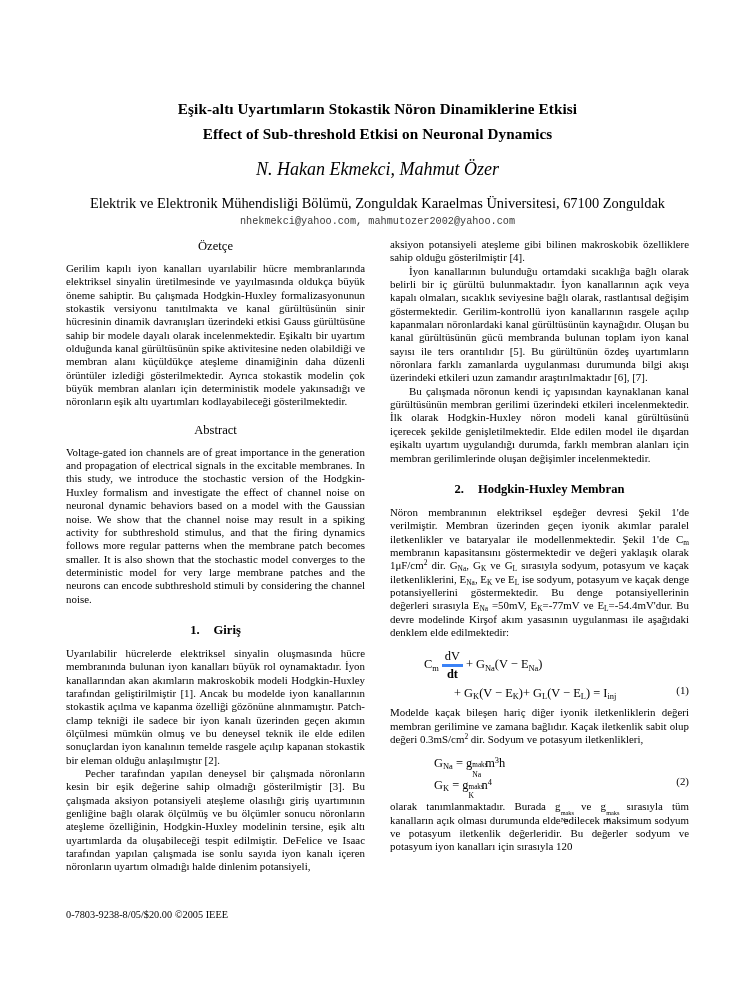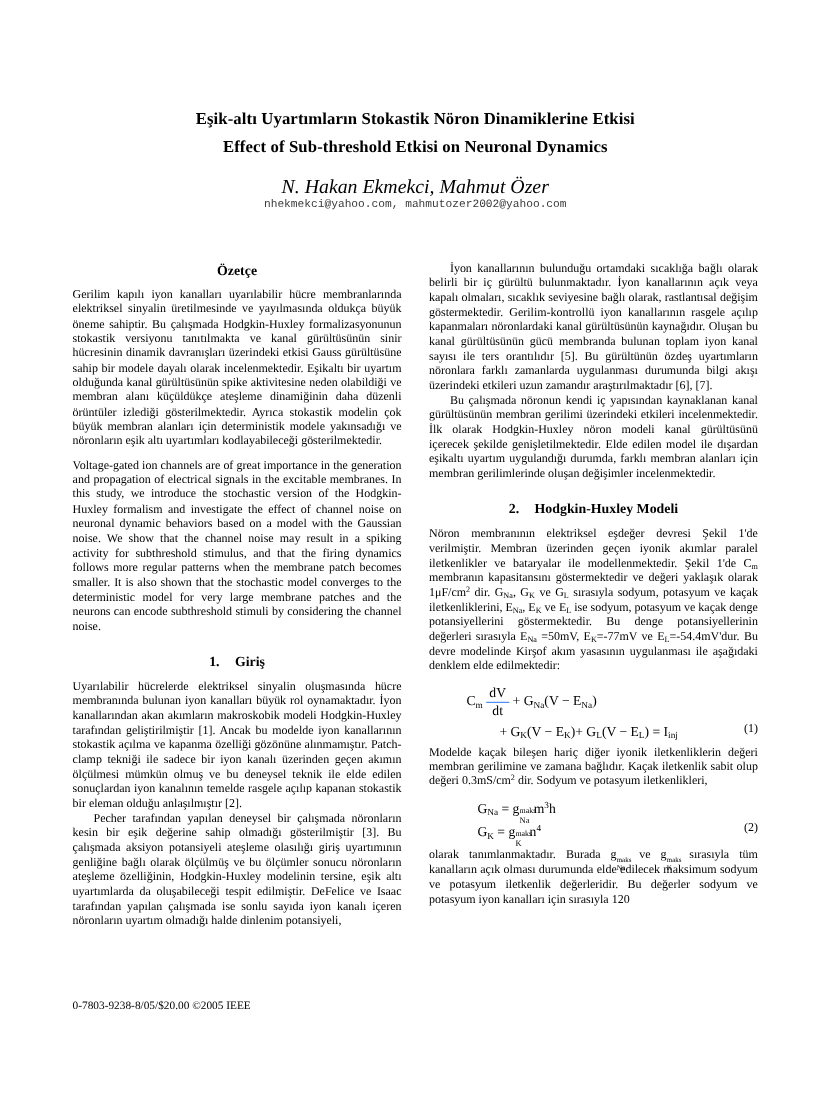--- a/index.html
+++ b/index.html
@@ -70,21 +70,21 @@
   .col {
     position: absolute;
     top: 0;
     width: 299px;
   }
   .col-left  { left: 0; }
   .col-right { left: 324px; }
 
   .sec-head {
     text-align: center;
-    font-weight: bold;
+    font-weight: normal;
     font-size: 12.6px;
     line-height: 16px;
   }
   .sec-head.abstract-head { margin-top: 13px; }
 
   .num-head {
     text-align: center;
     font-weight: bold;
     font-size: 12.6px;
     line-height: 16px;
@@ -129,21 +129,21 @@
   .eq-line.l2 { padding-left: 30px; margin-top: 6px; }
 
   .frac {
     display: inline-block;
     vertical-align: middle;
     text-align: center;
     margin: 0 3px;
     font-size: 12.4px;
   }
   .frac .nume { display: block; padding: 0 3px 1px 3px; }
-  .frac .deno { display: block; border-top: 1px solid #3b82f6; padding: 1px 3px 0 3px; }
+  .frac .deno { display: block; border-top: 3px solid #3b82f6; padding: 1px 3px 0 3px; font-weight: bold; }
 
   .gmax {
     display: inline-block;
     position: relative;
     vertical-align: baseline;
     text-align: left;
     width: 1.05em;
   }
   .gmax .sup-maks {
     position: absolute;
@@ -174,46 +174,49 @@
 </style>
 </head>
 <body>
 
 <div class="page">
 
   <div class="title-block">
     <div class="title-tr">Eşik-altı Uyartımların Stokastik Nöron Dinamiklerine Etkisi</div>
     <div class="title-en">Effect of Sub-threshold Etkisi on Neuronal Dynamics</div>
     <div class="authors">N. Hakan Ekmekci, Mahmut Özer</div>
+    <div class="affiliation">Elektrik ve Elektronik Mühendisliği Bölümü, Zonguldak Karaelmas Üniversitesi, 67100 Zonguldak</div>
     <div class="emails">nhekmekci@yahoo.com, mahmutozer2002@yahoo.com</div>
   </div>
 
   <div class="columns">
 
     <div class="col col-left">
 
       <div class="sec-head">Özetçe</div>
       <p class="body first">Gerilim kapılı iyon kanalları uyarılabilir hücre membranlarında elektriksel sinyalin üretilmesinde ve yayılmasında oldukça büyük öneme sahiptir. Bu çalışmada Hodgkin-Huxley formalizasyonunun stokastik versiyonu tanıtılmakta ve kanal gürültüsünün sinir hücresinin dinamik davranışları üzerindeki etkisi Gauss gürültüsüne sahip bir modele dayalı olarak incelenmektedir. Eşikaltı bir uyartım olduğunda kanal gürültüsünün spike aktivitesine neden olabildiği ve membran alanı küçüldükçe ateşleme dinamiğinin daha düzenli örüntüler izlediği gösterilmektedir. Ayrıca stokastik modelin çok büyük membran alanları için deterministik modele yakınsadığı ve nöronların eşik altı uyartımları kodlayabileceği gösterilmektedir.</p>
 
+      <div class="sec-head abstract-head">Abstract</div>
       <p class="body first">Voltage-gated ion channels are of great importance in the generation and propagation of electrical signals in the excitable membranes. In this study, we introduce the stochastic version of the Hodgkin-Huxley formalism  and investigate the effect of channel noise on neuronal dynamic behaviors based on a model with the Gaussian noise. We show that the channel noise may result in a spiking activity for subthreshold stimulus, and that the firing dynamics follows more regular patterns when the membrane patch becomes smaller. It is also shown that the stochastic model converges to the deterministic model for very large membrane patches and  the neurons can encode subthreshold stimuli by considering the channel noise.</p>
 
       <div class="num-head">
         <span class="num">1.</span><span>Giriş</span>
       </div>
       <p class="body">Uyarılabilir hücrelerde elektriksel sinyalin oluşmasında hücre membranında bulunan iyon kanalları büyük rol oynamaktadır. İyon kanallarından akan akımların makroskobik modeli Hodgkin-Huxley tarafından geliştirilmiştir [1]. Ancak bu modelde iyon kanallarının stokastik açılma ve kapanma özelliği gözönüne alınmamıştır. Patch-clamp tekniği ile sadece bir iyon kanalı üzerinden geçen akımın ölçülmesi mümkün olmuş ve bu deneysel teknik ile elde edilen sonuçlardan iyon kanalının temelde rasgele açılıp kapanan stokastik bir eleman olduğu anlaşılmıştır [2].</p>
       <p class="body indent">Pecher tarafından yapılan deneysel bir çalışmada nöronların kesin bir eşik değerine sahip olmadığı gösterilmiştir [3]. Bu çalışmada aksiyon potansiyeli ateşleme olasılığı giriş uyartımının genliğine bağlı olarak ölçülmüş ve bu ölçümler sonucu nöronların ateşleme özelliğinin, Hodgkin-Huxley modelinin tersine, eşik altı uyartımlarda da oluşabileceği tespit edilmiştir. DeFelice ve Isaac tarafından yapılan çalışmada ise sonlu sayıda iyon kanalı içeren nöronların uyartım olmadığı halde dinlenim potansiyeli,</p>
     </div>
 
     <div class="col col-right">
 
+      <p class="body">aksiyon potansiyeli ateşleme gibi bilinen makroskobik özelliklere sahip olduğu gösterilmiştir [4].</p>
       <p class="body indent">İyon kanallarının bulunduğu ortamdaki sıcaklığa bağlı olarak belirli bir iç gürültü bulunmaktadır. İyon kanallarının açık veya kapalı olmaları, sıcaklık seviyesine bağlı olarak, rastlantısal değişim göstermektedir.  Gerilim-kontrollü iyon kanallarının rasgele açılıp kapanmaları nöronlardaki kanal gürültüsünün kaynağıdır. Oluşan bu kanal gürültüsünün gücü membranda bulunan toplam iyon kanal sayısı ile ters orantılıdır [5]. Bu gürültünün özdeş uyartımların nöronlara farklı zamanlarda uygulanması durumunda bilgi akışı üzerindeki etkileri uzun zamandır araştırılmaktadır [6], [7].</p>
       <p class="body indent">Bu çalışmada nöronun kendi iç yapısından kaynaklanan kanal gürültüsünün membran gerilimi üzerindeki etkileri incelenmektedir. İlk olarak Hodgkin-Huxley nöron modeli kanal gürültüsünü içerecek şekilde genişletilmektedir. Elde edilen model ile dışardan eşikaltı uyartım uygulandığı durumda, farklı membran alanları için membran gerilimlerinde oluşan değişimler incelenmektedir.</p>
 
       <div class="num-head">
-        <span class="num">2.</span><span>Hodgkin-Huxley Modeli</span>
+        <span class="num">2.</span><span>Hodgkin-Huxley Membran</span>
       </div>
 
       <p class="body"><span>Nöron membranının elektriksel eşdeğer devresi Şekil 1'de verilmiştir. Membran üzerinden geçen iyonik akımlar paralel iletkenlikler ve bataryalar ile modellenmektedir. Şekil 1'de C</span><sub>m</sub><span> membranın kapasitansını göstermektedir ve değeri yaklaşık olarak 1μF/cm</span><sup>2</sup><span> dir. G</span><sub>Na</sub><span>, G</span><sub>K</sub><span> ve G</span><sub>L</sub><span> sırasıyla sodyum, potasyum ve kaçak iletkenliklerini, E</span><sub>Na</sub><span>, E</span><sub>K</sub><span> ve E</span><sub>L</sub><span> ise sodyum, potasyum ve kaçak  denge potansiyellerini göstermektedir. Bu denge potansiyellerinin değerleri sırasıyla E</span><sub>Na</sub><span> =50mV, E</span><sub>K</sub><span>=-77mV ve  E</span><sub>L</sub><span>=-54.4mV'dur. Bu devre modelinde Kirşof akım yasasının uygulanması ile aşağıdaki denklem elde edilmektedir:</span></p>
 
       <div class="eq">
         <span class="eq-num">(1)</span>
         <div class="eq-body">
           <div class="eq-line"><span>C</span><sub>m</sub><span class="frac"><span class="nume">dV</span><span class="deno">dt</span></span><span>+ G</span><sub>Na</sub><span>(V − E</span><sub>Na</sub><span>)</span></div>
           <div class="eq-line l2"><span>+ G</span><sub>K</sub><span>(V − E</span><sub>K</sub><span>)+ G</span><sub>L</sub><span>(V − E</span><sub>L</sub><span>) = I</span><sub>inj</sub></div>
         </div>

